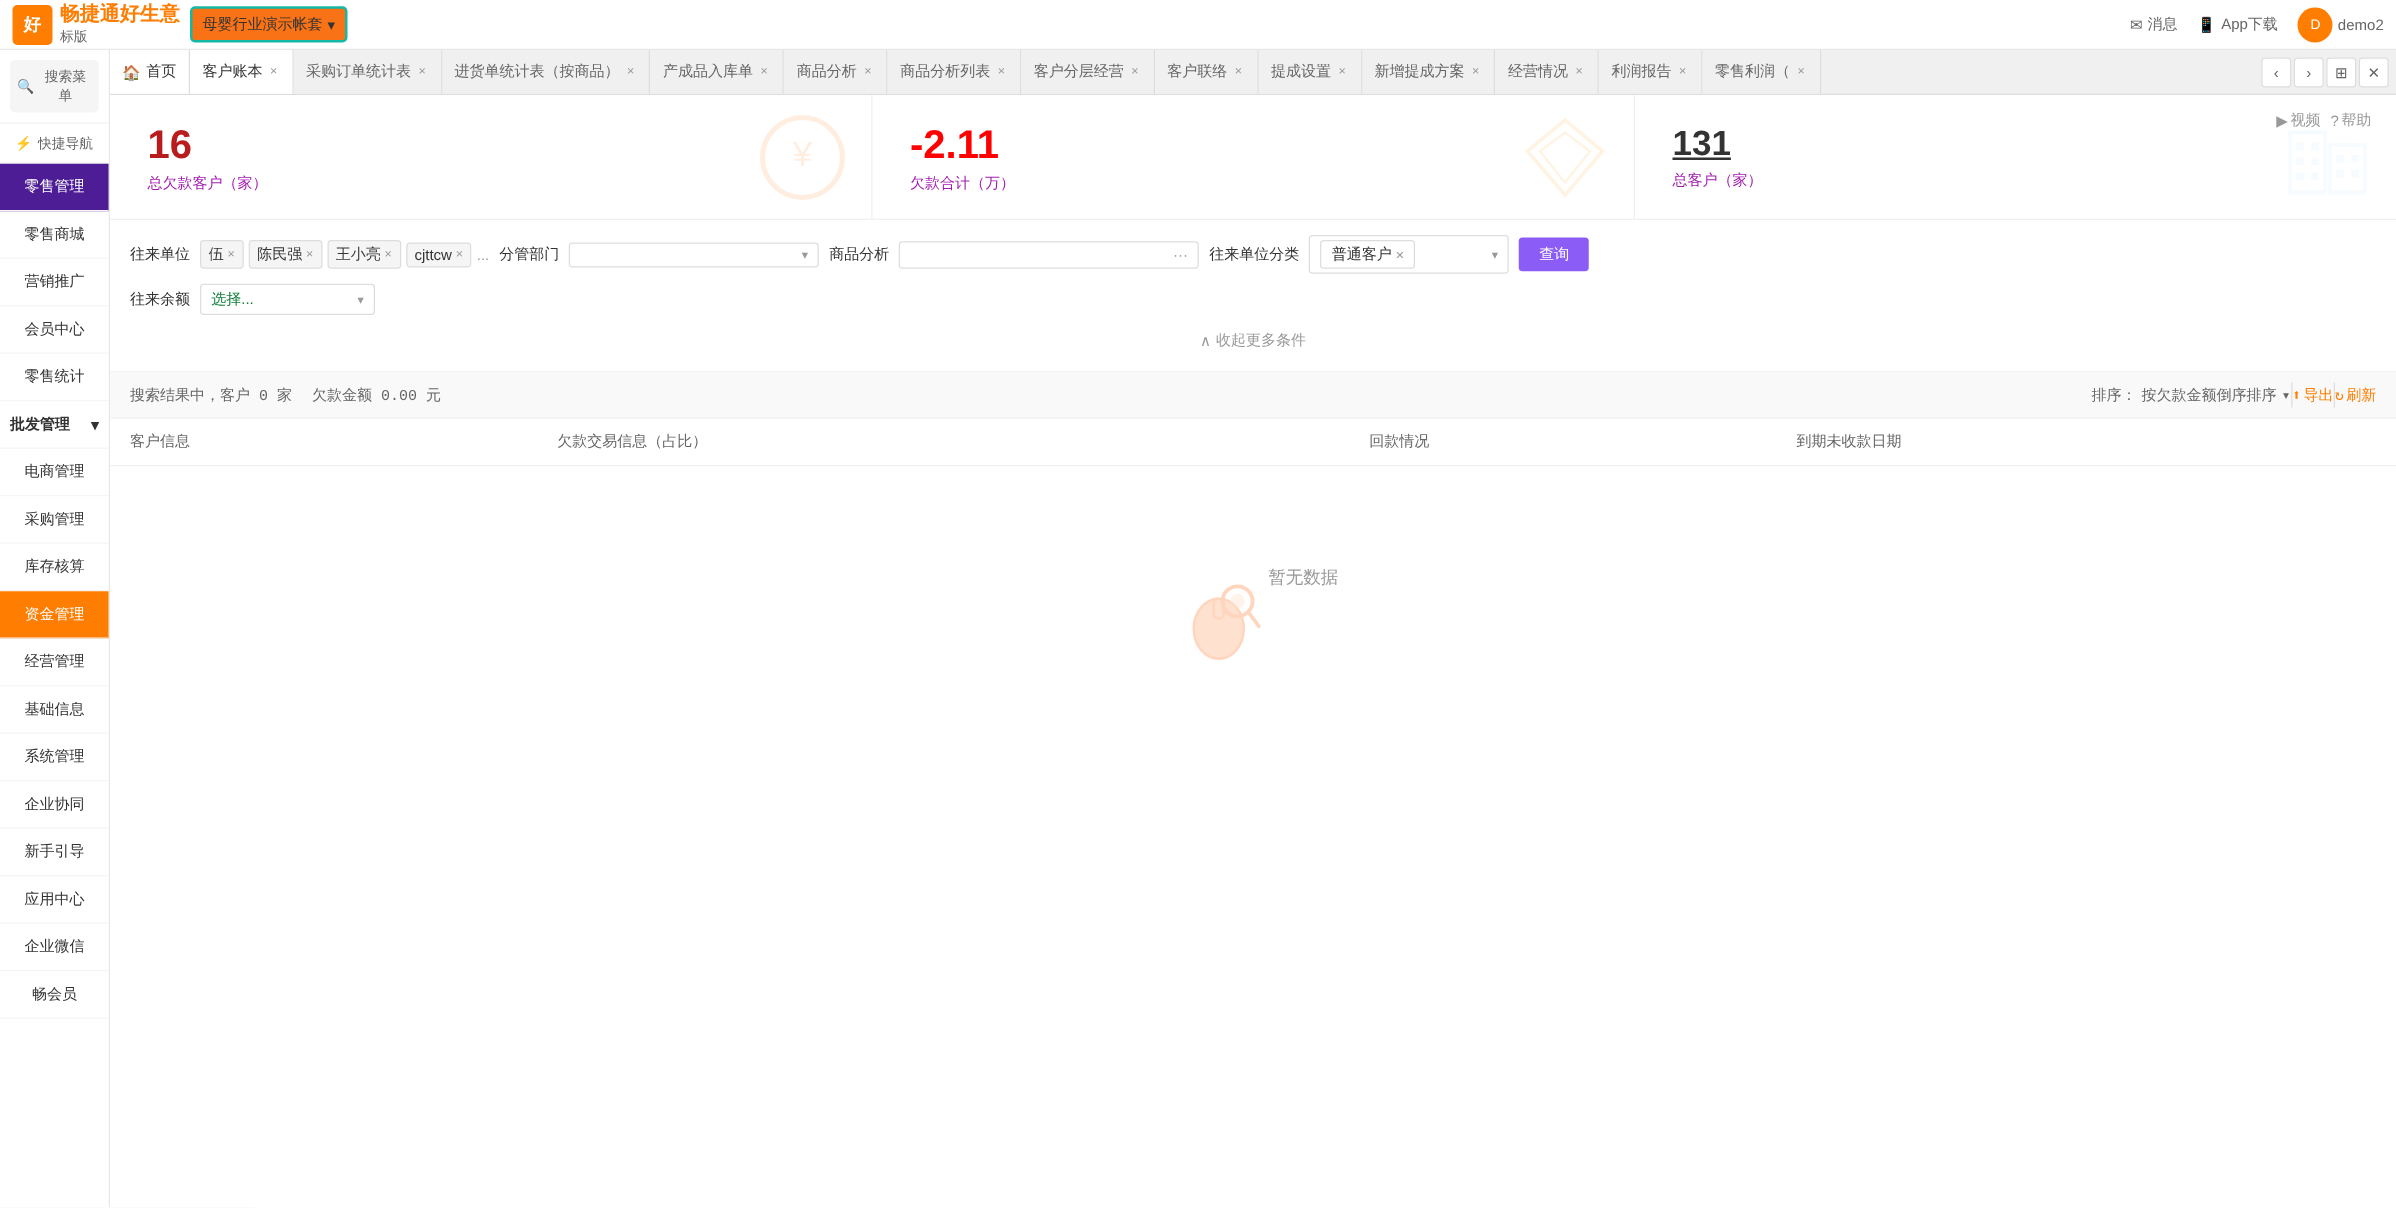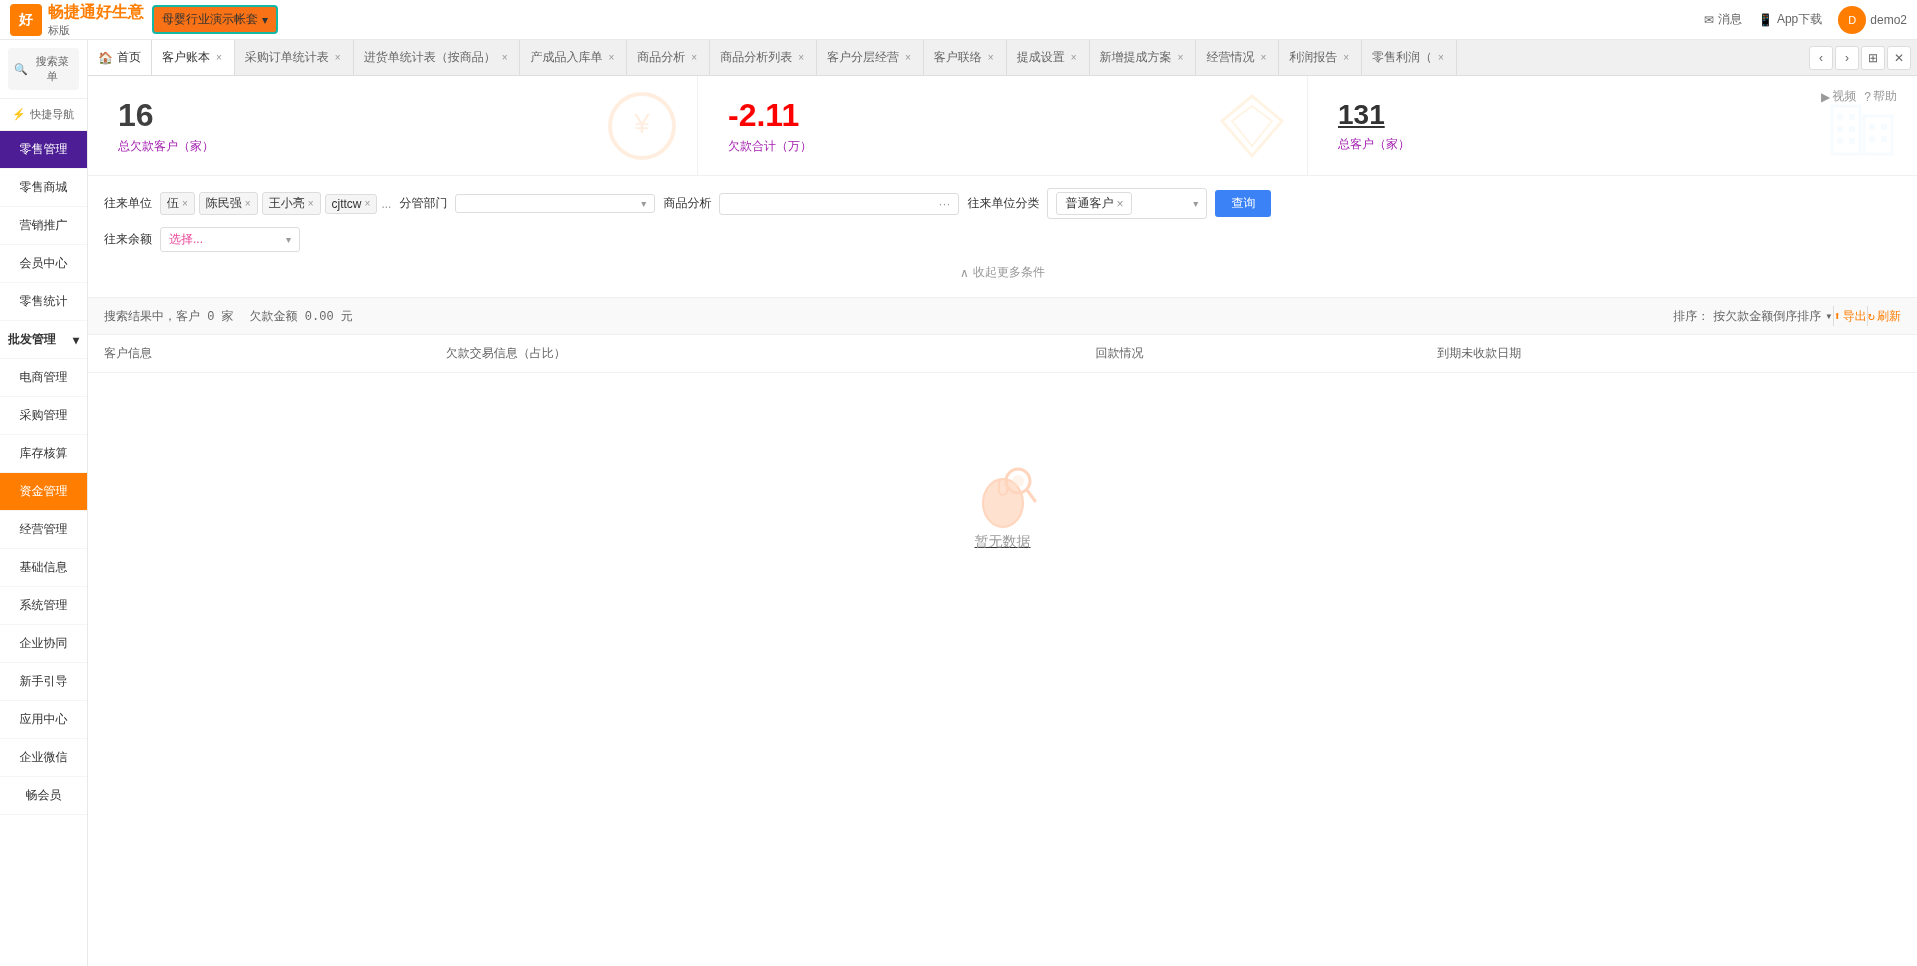--- a/index.html
+++ b/index.html
@@ -51,58 +51,58 @@
     .tab-bar-btn { width: 24px; height: 24px; border: 1px solid #ddd; border-radius: 3px; background: #fff; cursor: pointer; display: flex; align-items: center; justify-content: center; font-size: 12px; color: #666; }
 
     
     .page-content { flex: 1; overflow-y: auto; background: #fff; }
 
     
     .stats-row { display: flex; background: #fff; border-bottom: 1px solid #f0f0f0; }
     .stat-card { flex: 1; padding: 20px 30px; display: flex; align-items: center; gap: 20px; border-right: 1px solid #f0f0f0; position: relative; }
     .stat-card:last-child { border-right: none; }
     .stat-main { display: flex; flex-direction: column; }
-    .stat-value { font-size: 32px; font-weight: bold; color: #404040; line-height: 1.2; }
+    .stat-value { font-size: 32px; font-weight: bold; color: #b91c1c; line-height: 1.2; }
     .stat-value.negative { color: #f00; }
     .stat-value.black { color: #333; text-decoration: underline; }
     .stat-label { font-size: 12px; color: #a21caf; margin-top: 4px; }
     .stat-actions { margin-left: auto; display: flex; align-items: flex-start; gap: 8px; font-size: 12px; }
     .stat-action-link { color: #999; cursor: pointer; display: flex; align-items: center; gap: 2px; }
 
     
     .filter-area { padding: 12px 16px; background: #fff; border-bottom: 1px solid #f0f0f0; }
     .filter-row { display: flex; align-items: center; gap: 8px; flex-wrap: wrap; margin-bottom: 8px; }
     .filter-label { font-size: 12px; color: #333; white-space: nowrap; }
     .filter-tags { display: flex; align-items: center; gap: 4px; flex-wrap: wrap; }
     .filter-tag { display: flex; align-items: center; gap: 3px; padding: 2px 6px; background: #f5f5f5; border: 1px solid #ddd; border-radius: 3px; font-size: 12px; color: #333; }
     .filter-tag .remove { cursor: pointer; color: #999; font-size: 10px; }
     .filter-more { color: #999; cursor: pointer; font-size: 12px; }
     .filter-dropdown { display: flex; align-items: center; border: 1px solid #ddd; border-radius: 3px; padding: 3px 8px; background: #fff; min-width: 120px; justify-content: space-between; cursor: pointer; font-size: 12px; }
     .filter-dropdown-wide { min-width: 200px; }
     .chevron { font-size: 10px; color: #999; }
-    .btn-query { background: #3b82f6; color: #fff; border: none; padding: 5px 16px; border-radius: 3px; cursor: pointer; font-size: 12px; }
+    .btn-query { background: #8b5cf6; color: #fff; border: none; padding: 5px 16px; border-radius: 3px; cursor: pointer; font-size: 12px; }
     .filter-type-tag { display: flex; align-items: center; gap: 3px; padding: 2px 8px; background: #fff; border: 1px solid #ddd; border-radius: 3px; font-size: 12px; }
     .filter-type-tag .remove { cursor: pointer; color: #999; }
     .collapse-row { display: flex; justify-content: center; padding: 4px 0; }
     .collapse-btn { display: flex; align-items: center; gap: 4px; color: #999; font-size: 12px; cursor: pointer; }
 
     
     .result-bar { display: flex; align-items: center; justify-content: space-between; padding: 8px 16px; background: #f9f9f9; border-bottom: 1px solid #f0f0f0; font-size: 12px; color: #666; font-family: Liberation Mono, monospace; }
     .result-bar-left { display: flex; align-items: center; gap: 16px; }
     .result-bar-right { display: flex; align-items: center; }
     .sort-select { display: flex; align-items: center; gap: 4px; cursor: pointer; }
     .btn-export { color: #ff7d00; cursor: pointer; display: flex; align-items: center; gap: 2px; }
     .btn-refresh { color: #ff7d00; cursor: pointer; display: flex; align-items: center; gap: 2px; }
 
     
     .data-table { width: 100%; border-collapse: collapse; }
     .data-table th { padding: 10px 16px; text-align: left; font-size: 12px; color: #666; font-weight: normal; border-bottom: 1px solid #f0f0f0; background: #fff; }
 
     
-    .empty-state { display: flex; flex-direction: column; align-items: center; justify-content: center; padding: 80px 0; text-decoration: underline; }
+    .empty-state { display: flex; align-items: flex-start; justify-content: center; padding: 80px 0; }
     .empty-text { font-size: 14px; color: #999; }
 
     
     ::-webkit-scrollbar { width: 6px; height: 6px; }
     ::-webkit-scrollbar-track { background: #f1f1f1; }
     ::-webkit-scrollbar-thumb { background: #ccc; border-radius: 3px; }
 
     .divider-v { width: 1px; height: 20px; background: #ddd; }
   </style>
 </head>
@@ -379,21 +379,21 @@
             <span class="chevron">▾</span>
           </div>
 
           <button class="btn-query">查询</button>
         </div>
 
         <div class="filter-row">
 
           <span class="filter-label">往来余额</span>
           <div class="filter-dropdown" style="min-width:140px;">
-            <span style="color:#ec4899;">选择...</span>
+            <span style="color:#15803d;">选择...</span>
             <span class="chevron">▾</span>
           </div>
         </div>
 
         <div class="collapse-row">
           <div class="collapse-btn">
             <span>∧</span>
             <span>收起更多条件</span>
           </div>
         </div>

